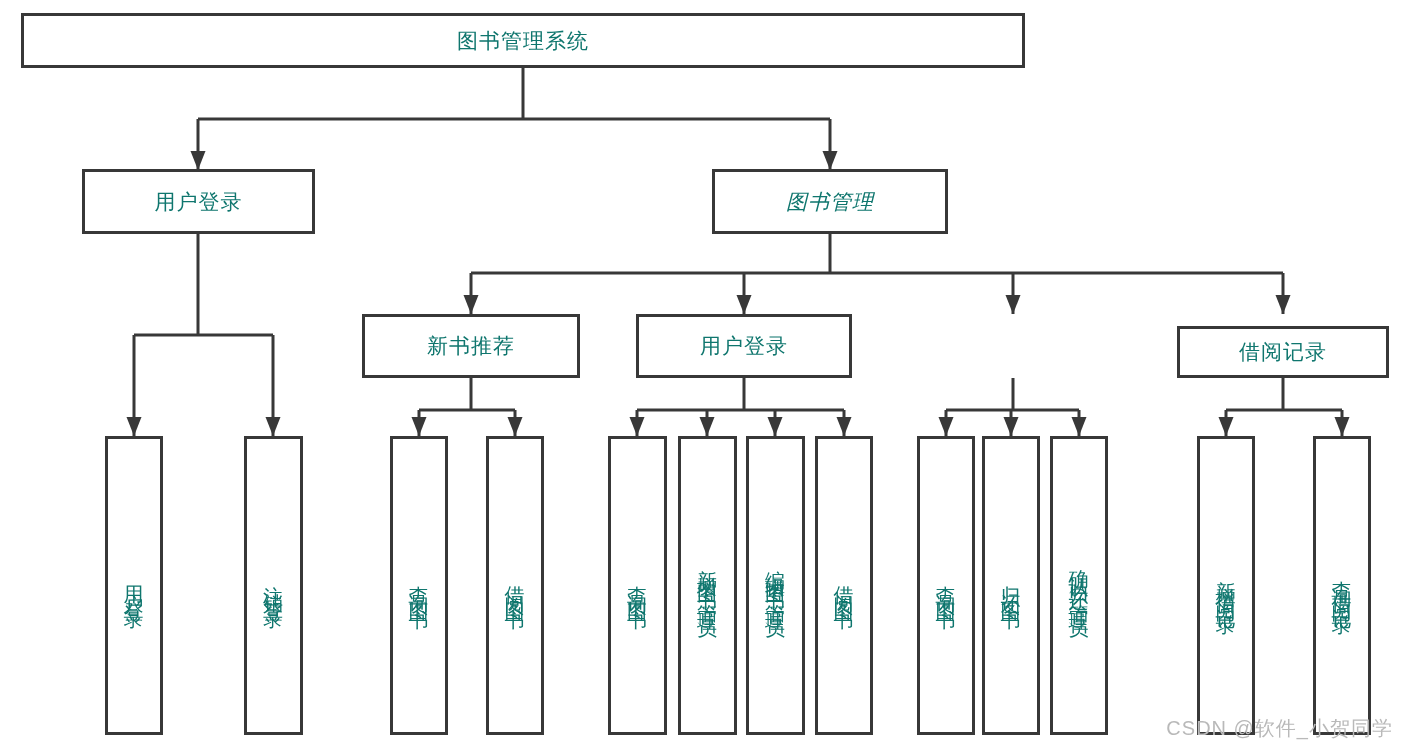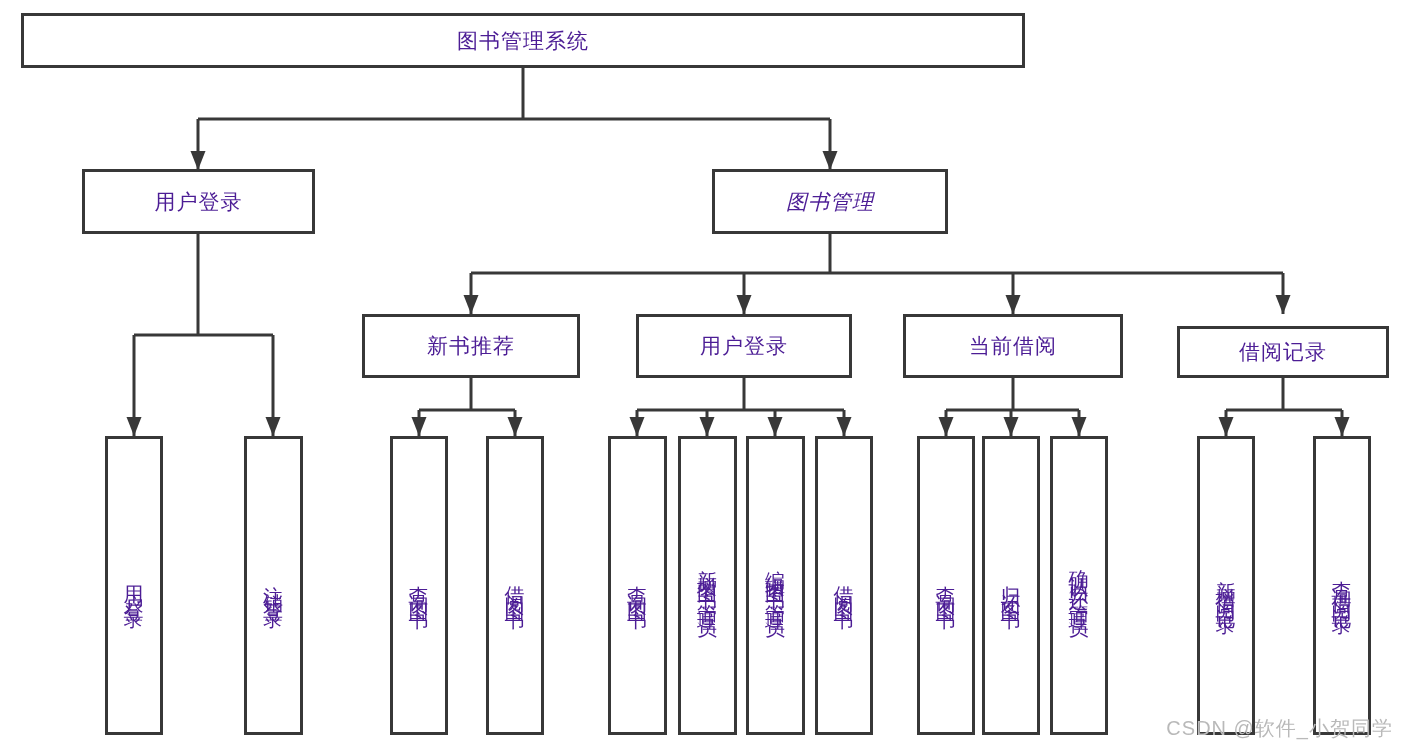--- a/index.html
+++ b/index.html
@@ -9,21 +9,21 @@
     height: 747px;
     background: #ffffff;
     font-family: "Liberation Sans", sans-serif;
     overflow: hidden;
   }
   .node {
     position: absolute;
     box-sizing: border-box;
     border: 3px solid #383838;
     background: #ffffff;
-    color: #4c1d95;
+    color: #0f766e;
     display: flex;
     align-items: center;
     justify-content: center;
     font-size: 21px;
     letter-spacing: 1px;
     white-space: nowrap;
   }
   .leaf {
     writing-mode: vertical-rl;
     text-orientation: mixed;
@@ -111,21 +111,20 @@
     <polygon points="1334.5,417 1349.5,417 1342,436"></polygon>
   </svg>
 
   <div class="node" id="root-box">图书管理系统</div>
 
   <div class="node" id="l2-login">用户登录</div>
   <div class="node" id="l2-mgmt">图书管理</div>
 
   <div class="node" id="l3-newbook">新书推荐</div>
   <div class="node" id="l3-borrow">用户登录</div>
-  <div class="node" id="l3-current">当前借阅</div>
   <div class="node" id="l3-records">借阅记录</div>
 
   <div class="node leaf" id="lf-user-login">用户登录</div>
   <div class="node leaf" id="lf-logout">注销登录</div>
 
   <div class="node leaf" id="lf-nb-query">查询图书</div>
   <div class="node leaf" id="lf-nb-borrow">借阅图书</div>
 
   <div class="node leaf" id="lf-bb-query">查询图书</div>
   <div class="node leaf long" id="lf-bb-add">新增图书（管理员）</div>

